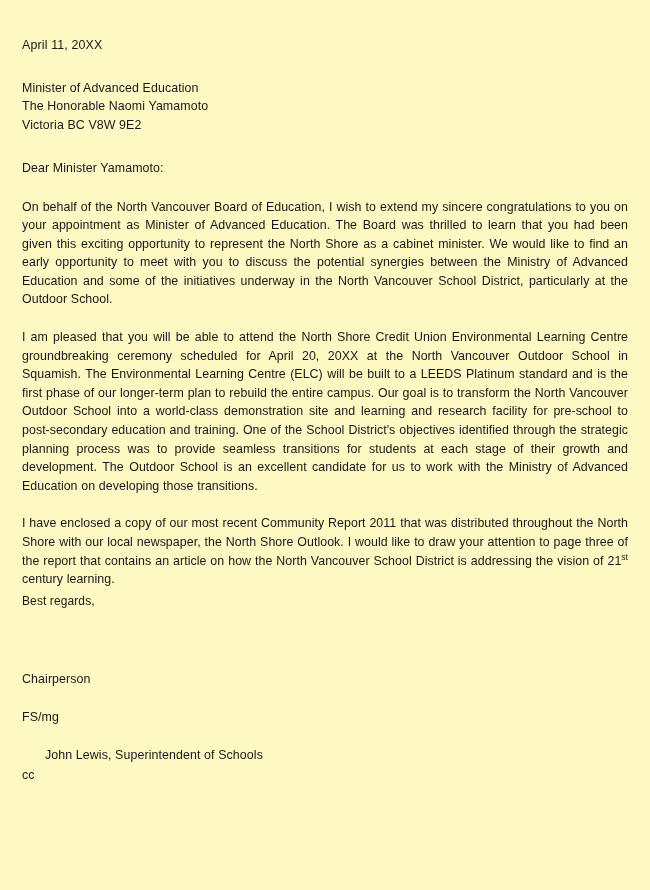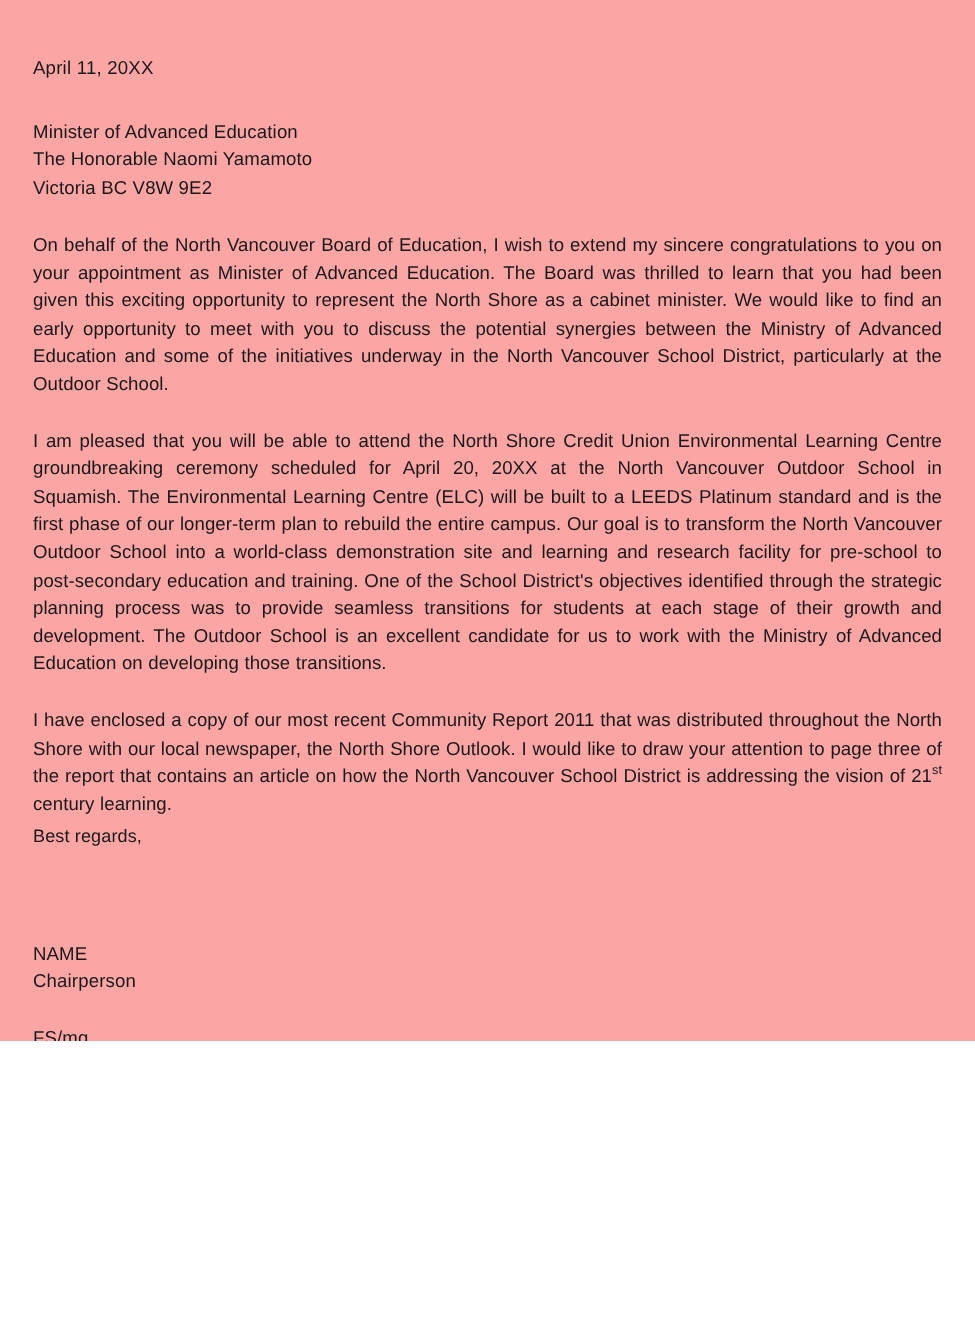--- a/index.html
+++ b/index.html
@@ -3,22 +3,22 @@
 <meta charset="utf-8">
 <style>
   html, body {
     margin: 0;
     padding: 0;
     background: #ffffff;
   }
   .page {
     position: relative;
     width: 650px;
-    height: 694px;
-    background: #fca5a5;
+    height: 890px;
+    background: #fef9c3;
     overflow: hidden;
     font-family: "Liberation Sans", sans-serif;
     color: #18181a;
   }
   .letter {
     position: absolute;
     left: 22px;
     top: 36px;
     width: 606px;
   }
@@ -103,32 +103,32 @@
   <div class="letter">
 
     <div class="date-line">April 11, 20XX</div>
 
     <div class="address-block">
       <div>Minister of Advanced Education</div>
       <div>The Honorable Naomi Yamamoto</div>
       <div>Victoria BC V8W 9E2</div>
     </div>
 
+    <div class="salutation">Dear Minister Yamamoto:</div>
 
     <div class="body-para" style="margin-top:20px;">On behalf of the North Vancouver Board of Education, I wish to extend my sincere congratulations to you on your appointment as Minister of Advanced Education. The Board was thrilled to learn that you had been given this exciting opportunity to represent the North Shore as a cabinet minister. We would like to find an early opportunity to meet with you to discuss the potential synergies between the Ministry of Advanced Education and some of the initiatives underway in the North Vancouver School District, particularly at the Outdoor School.</div>
 
     <div class="body-para">I am pleased that you will be able to attend the North Shore Credit Union Environmental Learning Centre groundbreaking ceremony scheduled for April 20, 20XX at the North Vancouver Outdoor School in Squamish. The Environmental Learning Centre (ELC) will be built to a LEEDS Platinum standard and is the first phase of our longer-term plan to rebuild the entire campus. Our goal is to transform the North Vancouver Outdoor School into a world-class demonstration site and learning and research facility for pre-school to post-secondary education and training. One of the School District's objectives identified through the strategic planning process was to provide seamless transitions for students at each stage of their growth and development. The Outdoor School is an excellent candidate for us to work with the Ministry of Advanced Education on developing those transitions.</div>
 
     <div class="body-para"><span>I have enclosed a copy of our most recent Community Report 2011 that was distributed throughout the North Shore with our local newspaper, the North Shore Outlook. I would like to draw your attention to page three of the report that contains an article on how the North Vancouver School District is addressing the vision of 21</span><sup>st</sup><span> century learning.</span></div>
 
 
     <div class="closing">Best regards,</div>
 
     <div class="signature-block">
-      <div>NAME</div>
       <div>Chairperson</div>
     </div>
 
     <div class="initials">FS/mg</div>
 
     <div class="cc-block">
       <div class="cc-row">
         <div class="cc-label">cc</div>
         <div class="cc-names">
           <div>John Lewis, Superintendent of Schools</div>

